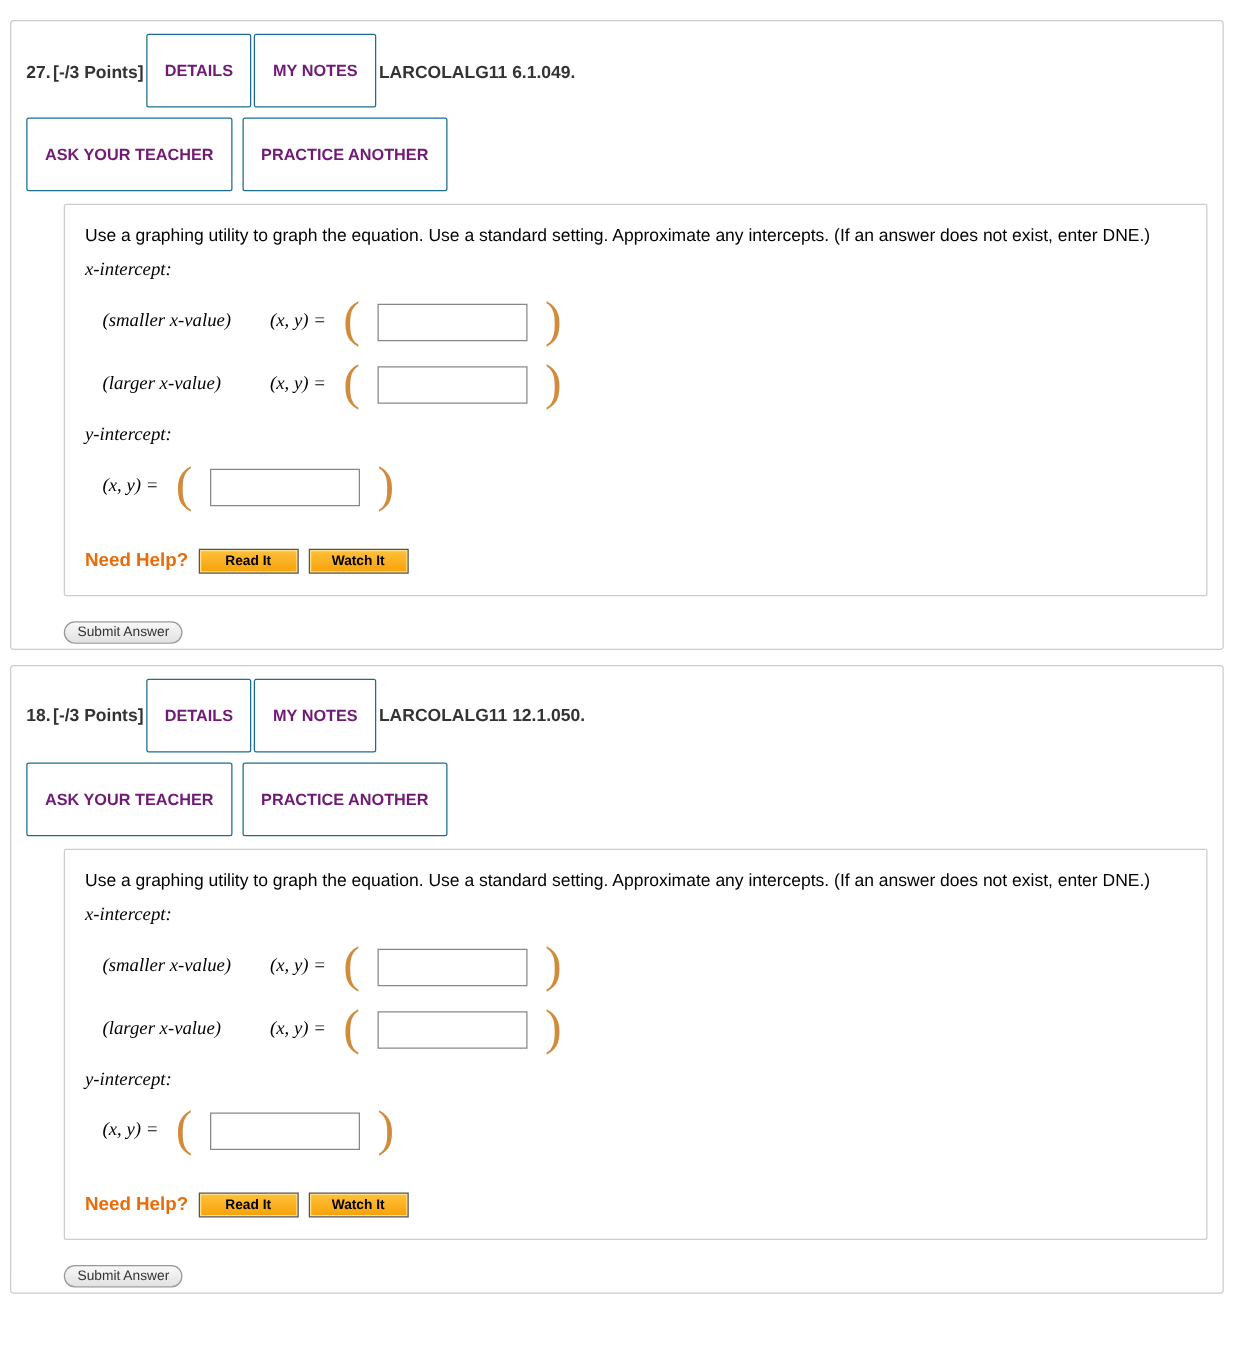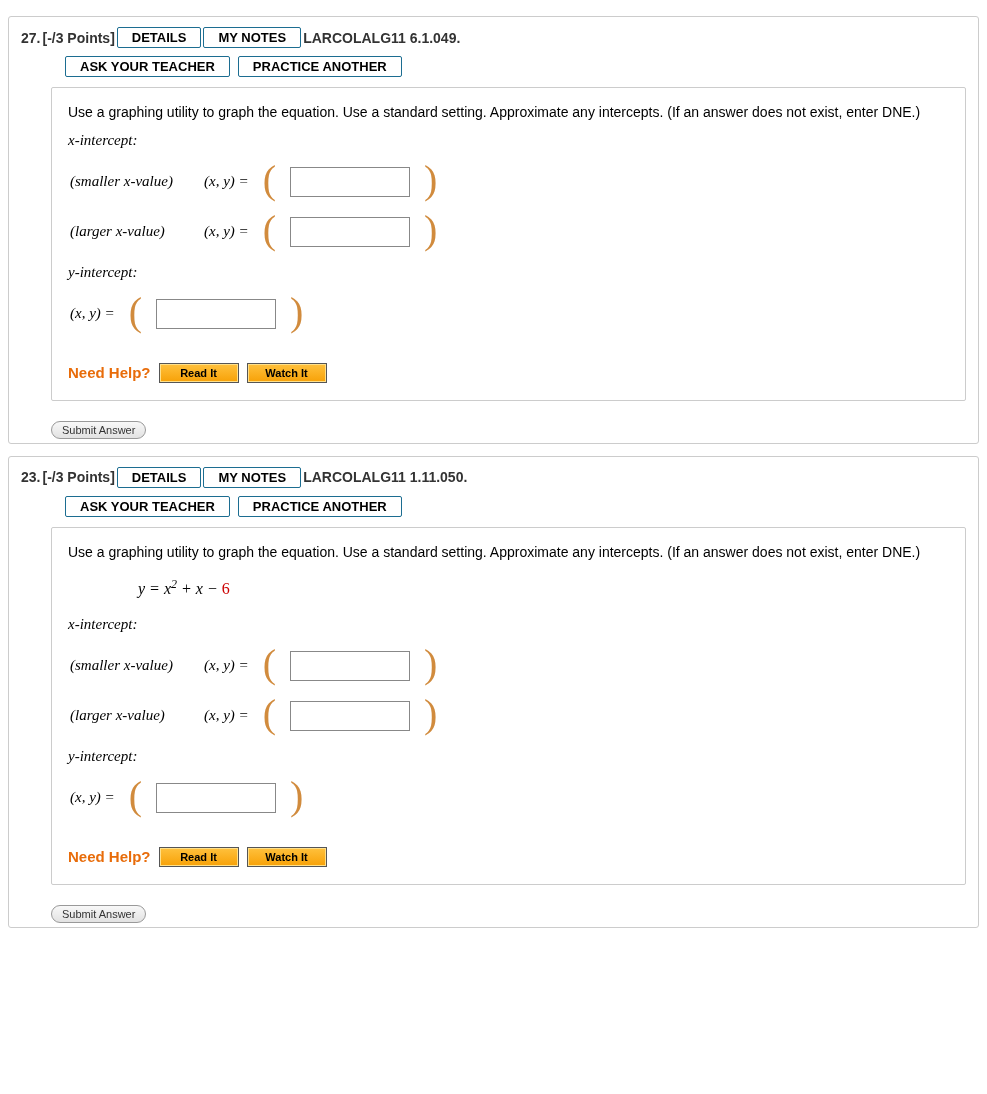--- a/index.html
+++ b/index.html
@@ -20,35 +20,34 @@
     display:flex;
     flex-wrap:wrap;
     align-items:center;
     gap:2px;
     font-size:14px;
   }
   .q-num{font-weight:bold;color:#333;}
   .q-points{font-weight:bold;color:#333;}
   .hbtn{
     border:1px solid #1c6d91;
-    color:#000000;
+    color:#701a75;
     background:#fff;
     font-weight:bold;
     font-size:13px;
-    padding:2px 14px;
+    padding:21px 14px;
     border-radius:2px;
     cursor:pointer;
   }
   .q-ref{font-weight:bold;color:#333;font-size:14px;}
   .q-head-row2{
     display:flex;
     gap:8px;
     margin-top:8px;
     margin-bottom:10px;
-    margin-left:44px;
   }
   .q-body{
     border:1px solid #ccc;
     border-radius:2px;
     margin-left:30px;
     padding:14px 0 16px 16px;
     font-size:14px;
     line-height:1.45;
   }
   .eq{
@@ -62,21 +61,21 @@
   .section-label{
     font-family:"Times New Roman",serif;
     font-style:italic;
     font-size:15px;
     margin-top:8px;
   }
   .answer-row{
     display:flex;
     align-items:center;
     gap:14px;
-    margin:10px 2px;
+    margin:10px 14px;
     font-family:"Times New Roman",serif;
     font-size:15px;
   }
   .prefix-label{font-style:italic;min-width:120px;}
   .xy-eq{font-style:italic;}
   .paren{
     font-family:"Times New Roman",serif;
     font-size:40px;
     color:#d18b3d;
     line-height:1;
@@ -179,36 +178,33 @@
     </div>
   </div>
 
   <div class="submit-row">
     <button class="submit-btn">Submit Answer</button>
   </div>
 </div>
 
 <div class="question">
   <div class="q-head">
-    <span class="q-num">23.</span>
+    <span class="q-num">18.</span>
     <span class="q-points">[-/3 Points]</span>
     <button class="hbtn">DETAILS</button>
     <button class="hbtn">MY NOTES</button>
-    <span class="q-ref">LARCOLALG11 1.11.050.</span>
+    <span class="q-ref">LARCOLALG11 12.1.050.</span>
   </div>
   <div class="q-head-row2">
     <button class="hbtn">ASK YOUR TEACHER</button>
     <button class="hbtn">PRACTICE ANOTHER</button>
   </div>
 
   <div class="q-body">
     <div>Use a graphing utility to graph the equation. Use a standard setting. Approximate any intercepts. (If an answer does not exist, enter DNE.)</div>
-    <div class="eq">
-      <span>y = x</span><sup>2</sup><span> + x − </span><span class="num-const">6</span>
-    </div>
 
     <div class="section-label">x-intercept:</div>
 
     <div class="answer-row">
       <span class="prefix-label">(smaller x-value)</span>
       <span class="xy-eq">(x, y)  =</span>
       <span class="paren">(</span>
       <input type="text" class="ans" style="">
       <span class="paren">)</span>
     </div>

